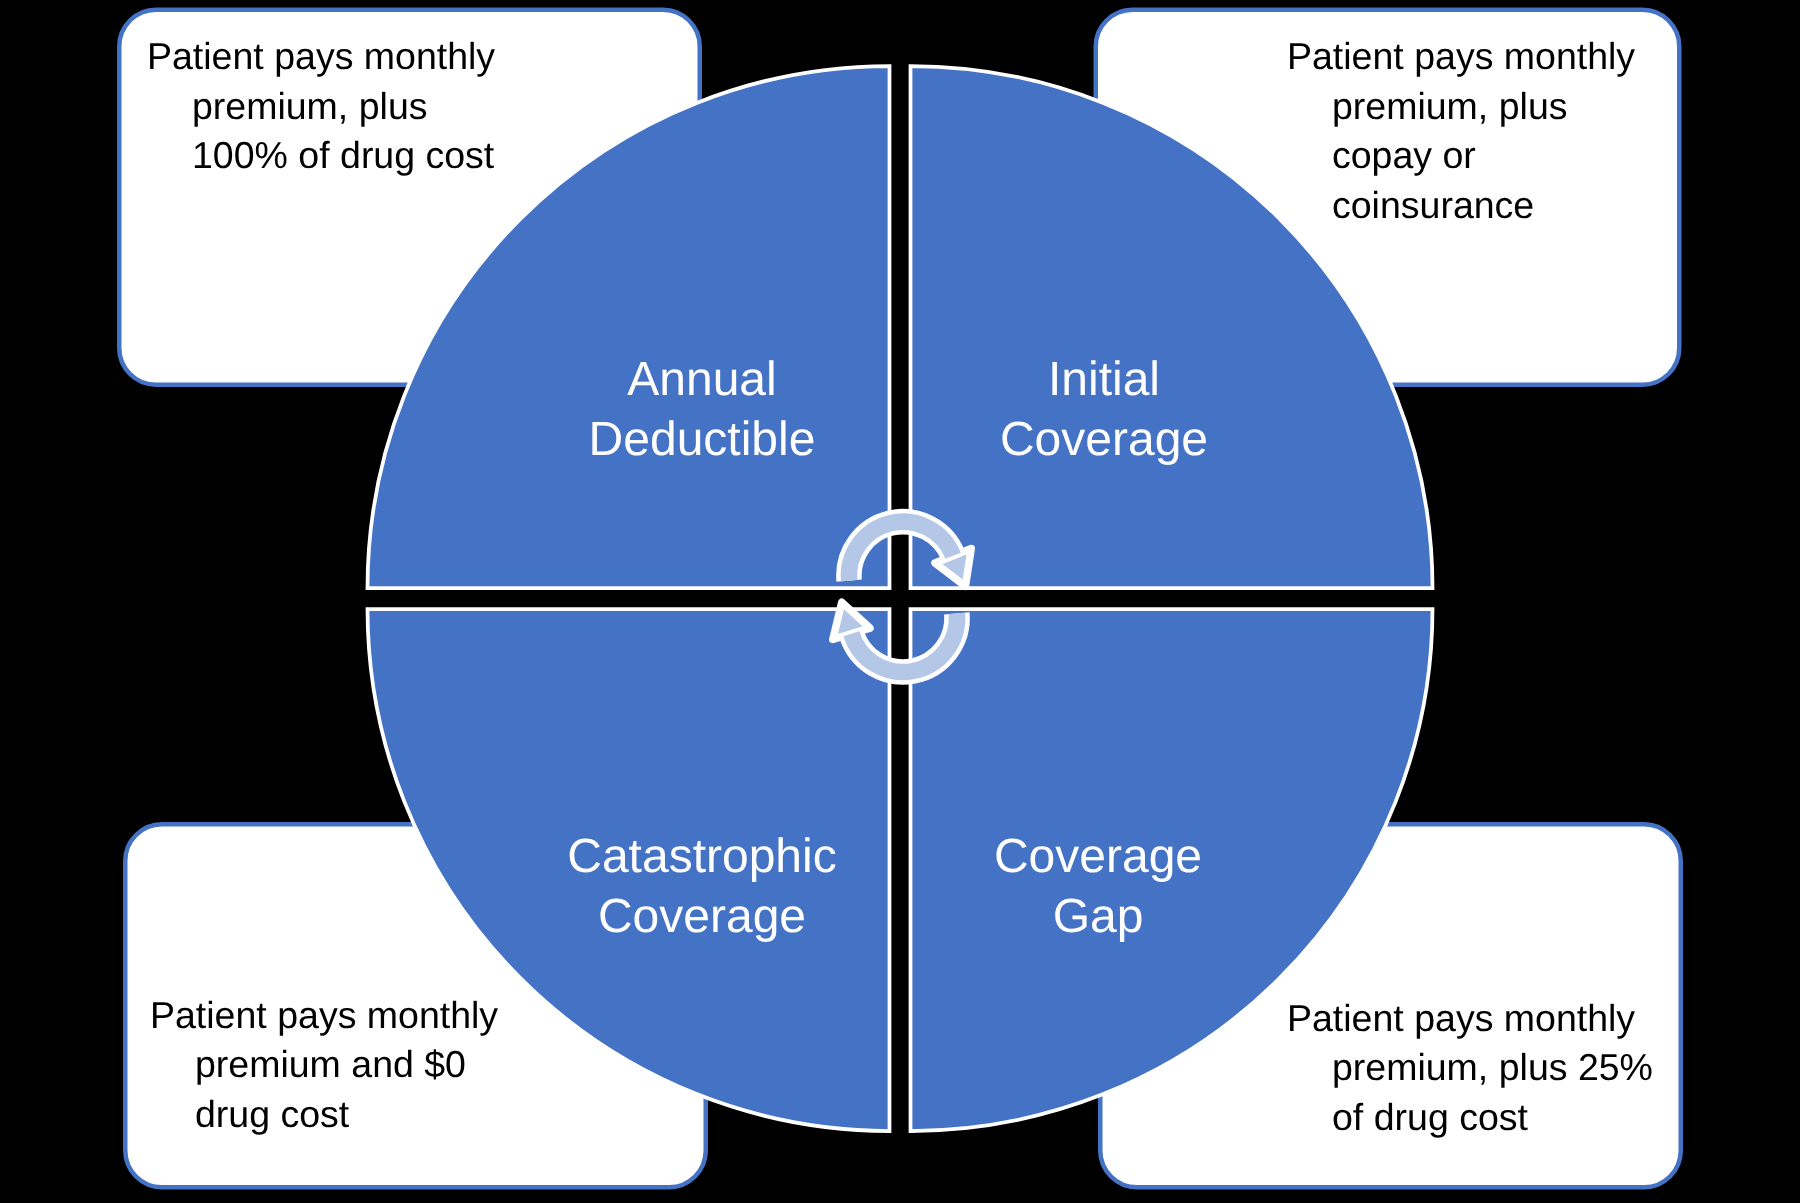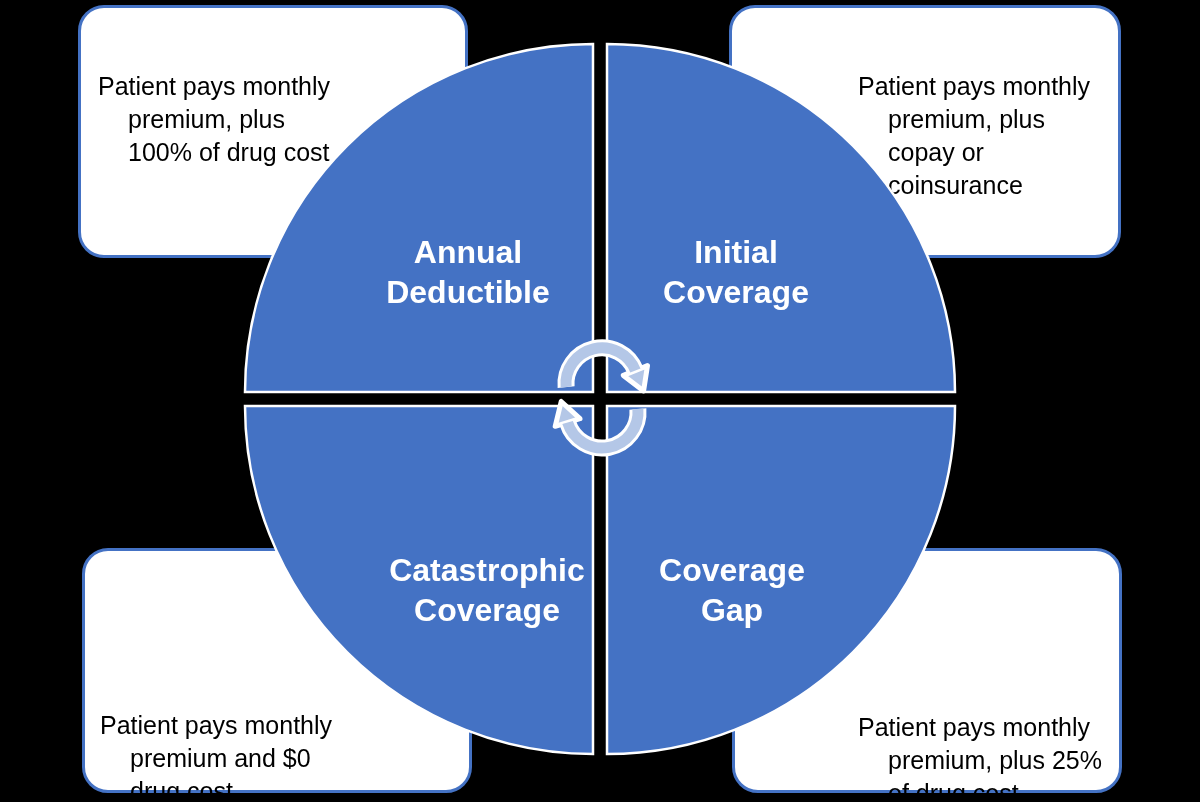--- a/index.html
+++ b/index.html
@@ -26,45 +26,43 @@
   .callout-br { left: 732px; top: 548px; width: 390px; height: 245px; }
 
   .callout-text {
     position: absolute;
     color: #000000;
     font-size: 25px;
     line-height: 33px;
     white-space: pre-line;
     padding-left: 30px;
     text-indent: -30px;
-    margin-top: 48px;
   }
   .callout-tl .callout-text { left: 17px;  top: 14px;  width: 330px; }
   .callout-tr .callout-text { left: 126px; top: 14px;  width: 260px; }
   .callout-bl .callout-text { left: 15px;  top: 110px; width: 330px; }
   .callout-br .callout-text { left: 123px; top: 112px; width: 262px; }
 
   
   .cycle-svg { position: absolute; left: 0; top: 0; }
   .quad { stroke: #ffffff; stroke-width: 2.5; }
 
   
   .quad-label {
     position: absolute;
     width: 300px;
     color: #ffffff;
     font-size: 32px;
     line-height: 40px;
     text-align: center;
     white-space: pre-line;
-    font-weight: bold;
   }
   .label-tl { left: 318px; top: 232px; }
   .label-tr { left: 586px; top: 232px; }
-  .label-bl { left: 337px; top: 550px; }
+  .label-bl { left: 318px; top: 550px; }
   .label-br { left: 582px; top: 550px; }
 
   
   .arrows-svg { position: absolute; left: 540px; top: 333px; }
   .arrow-under { fill: none; stroke: #ffffff; stroke-width: 17; }
   .arrow-head  { stroke: #ffffff; stroke-width: 5; stroke-linejoin: round; }
   .arrow-over  { fill: none; stroke-width: 11; }
 </style>
 </head>
 <body>

